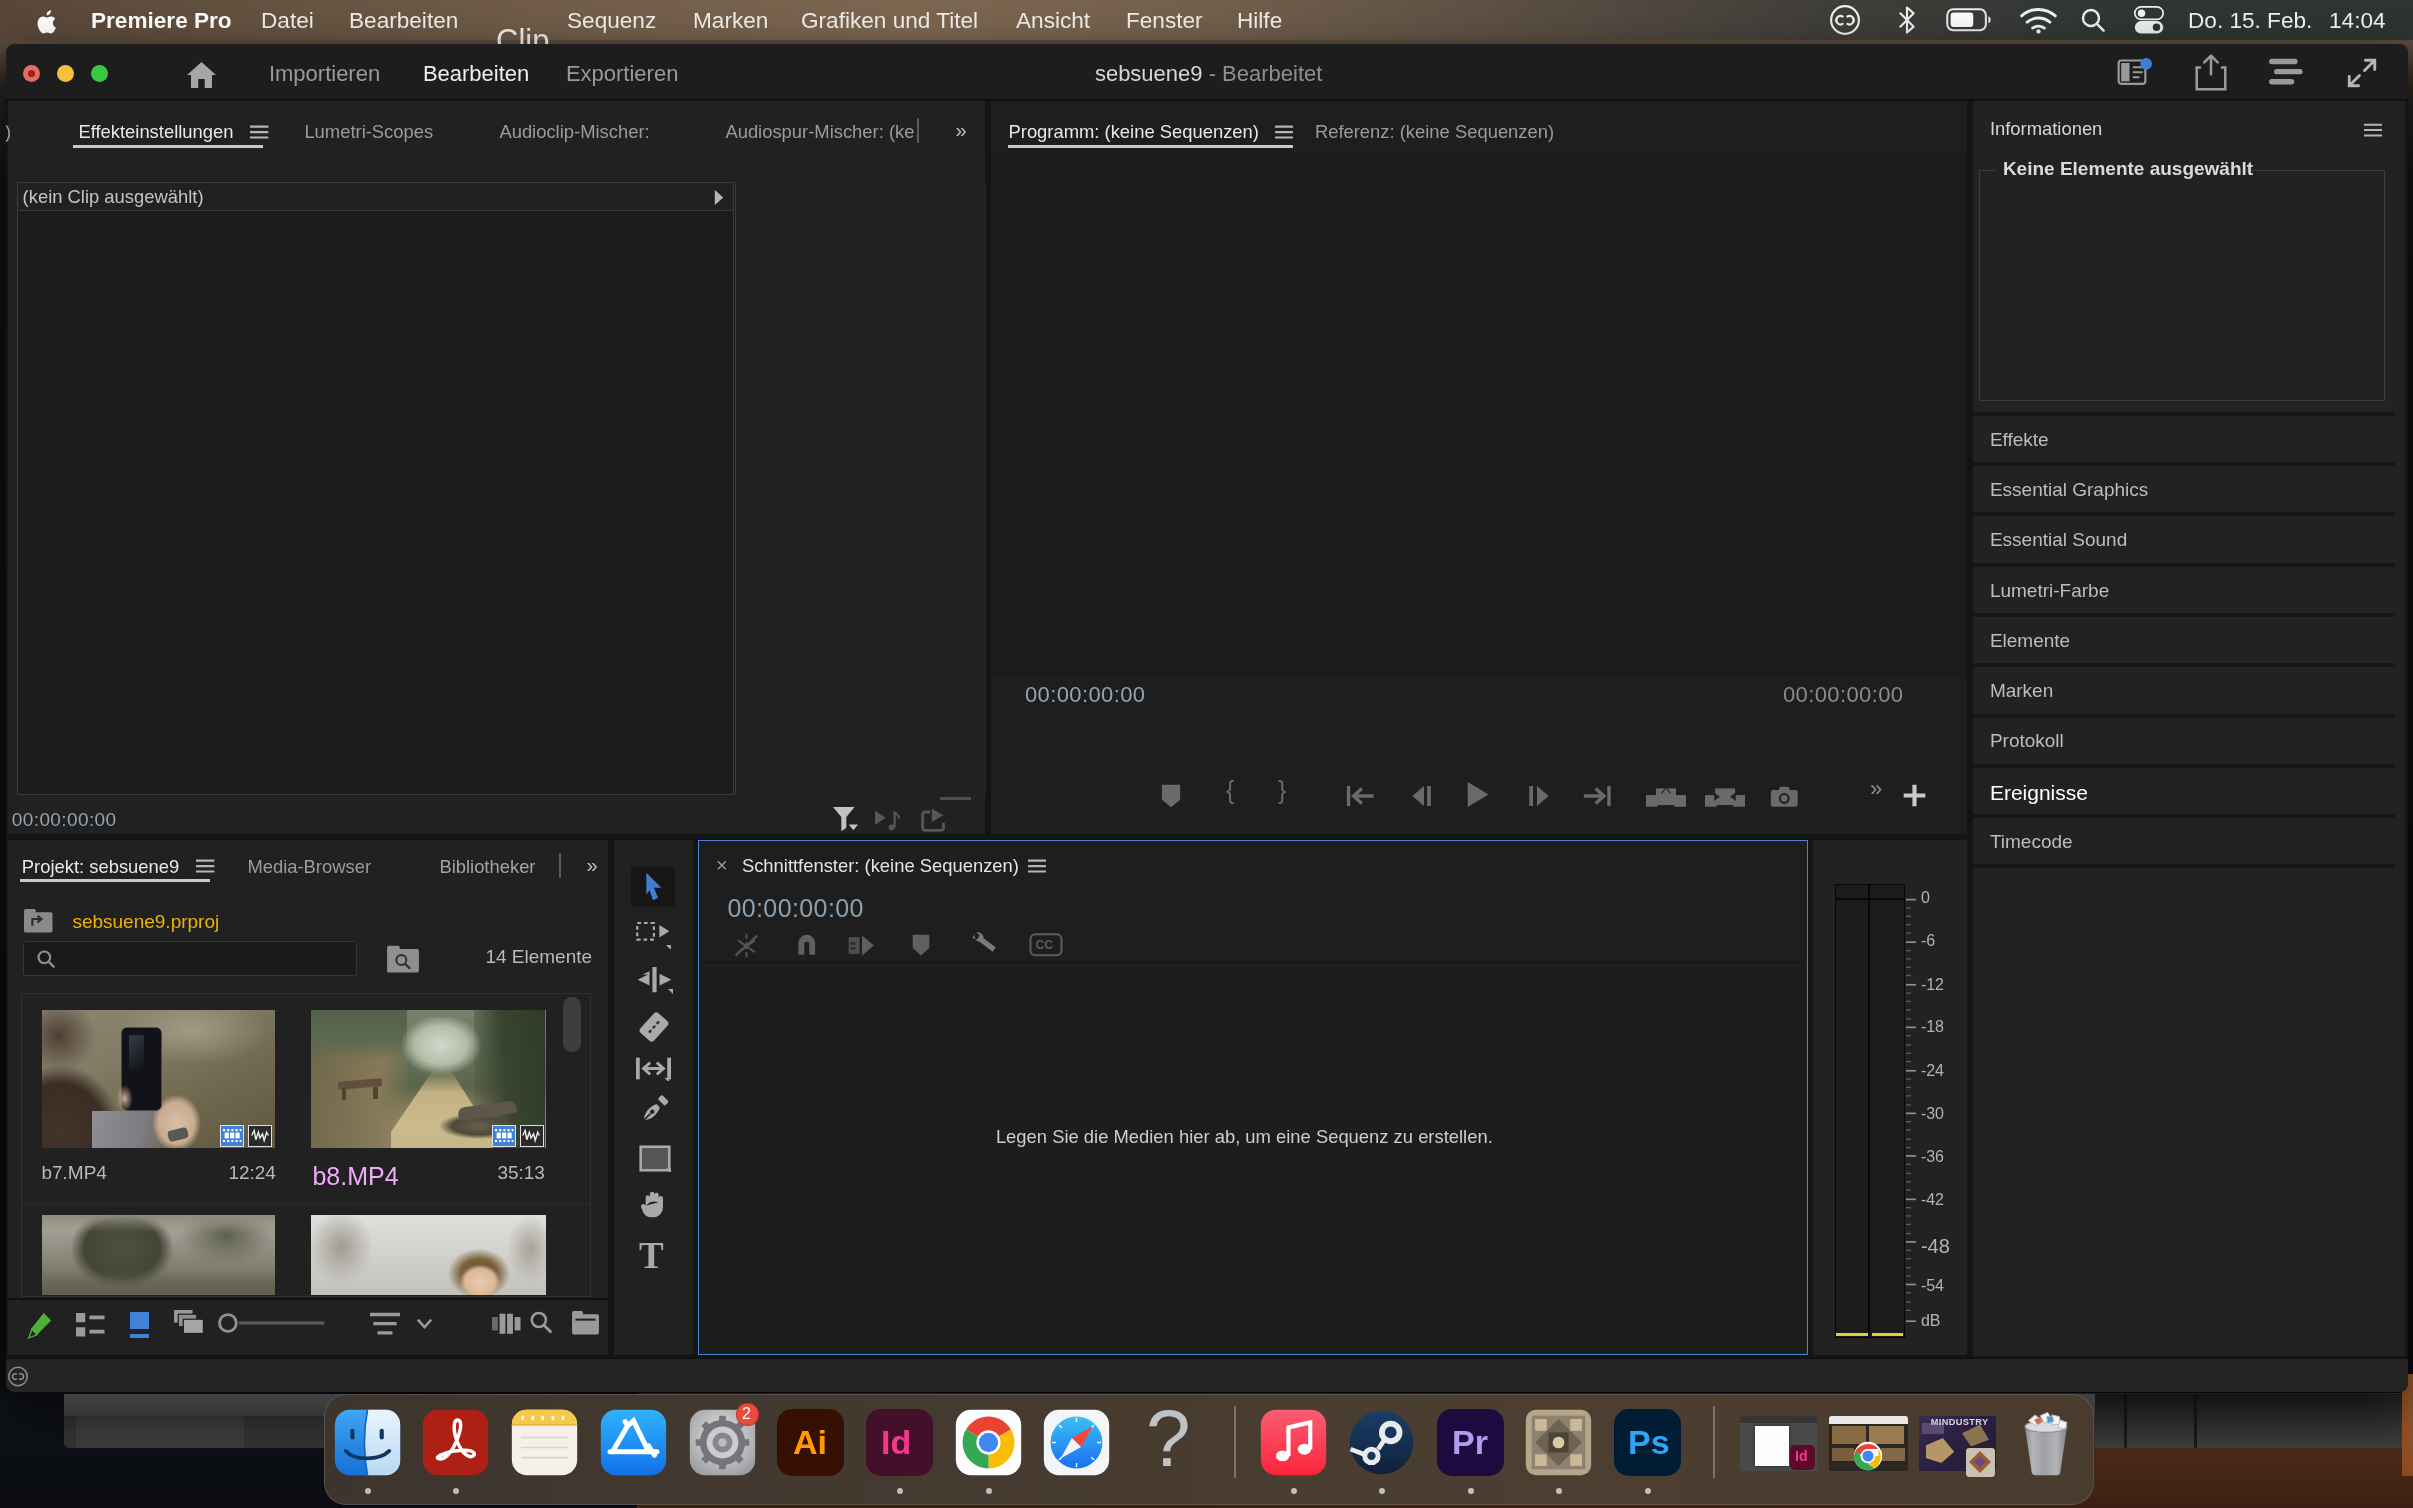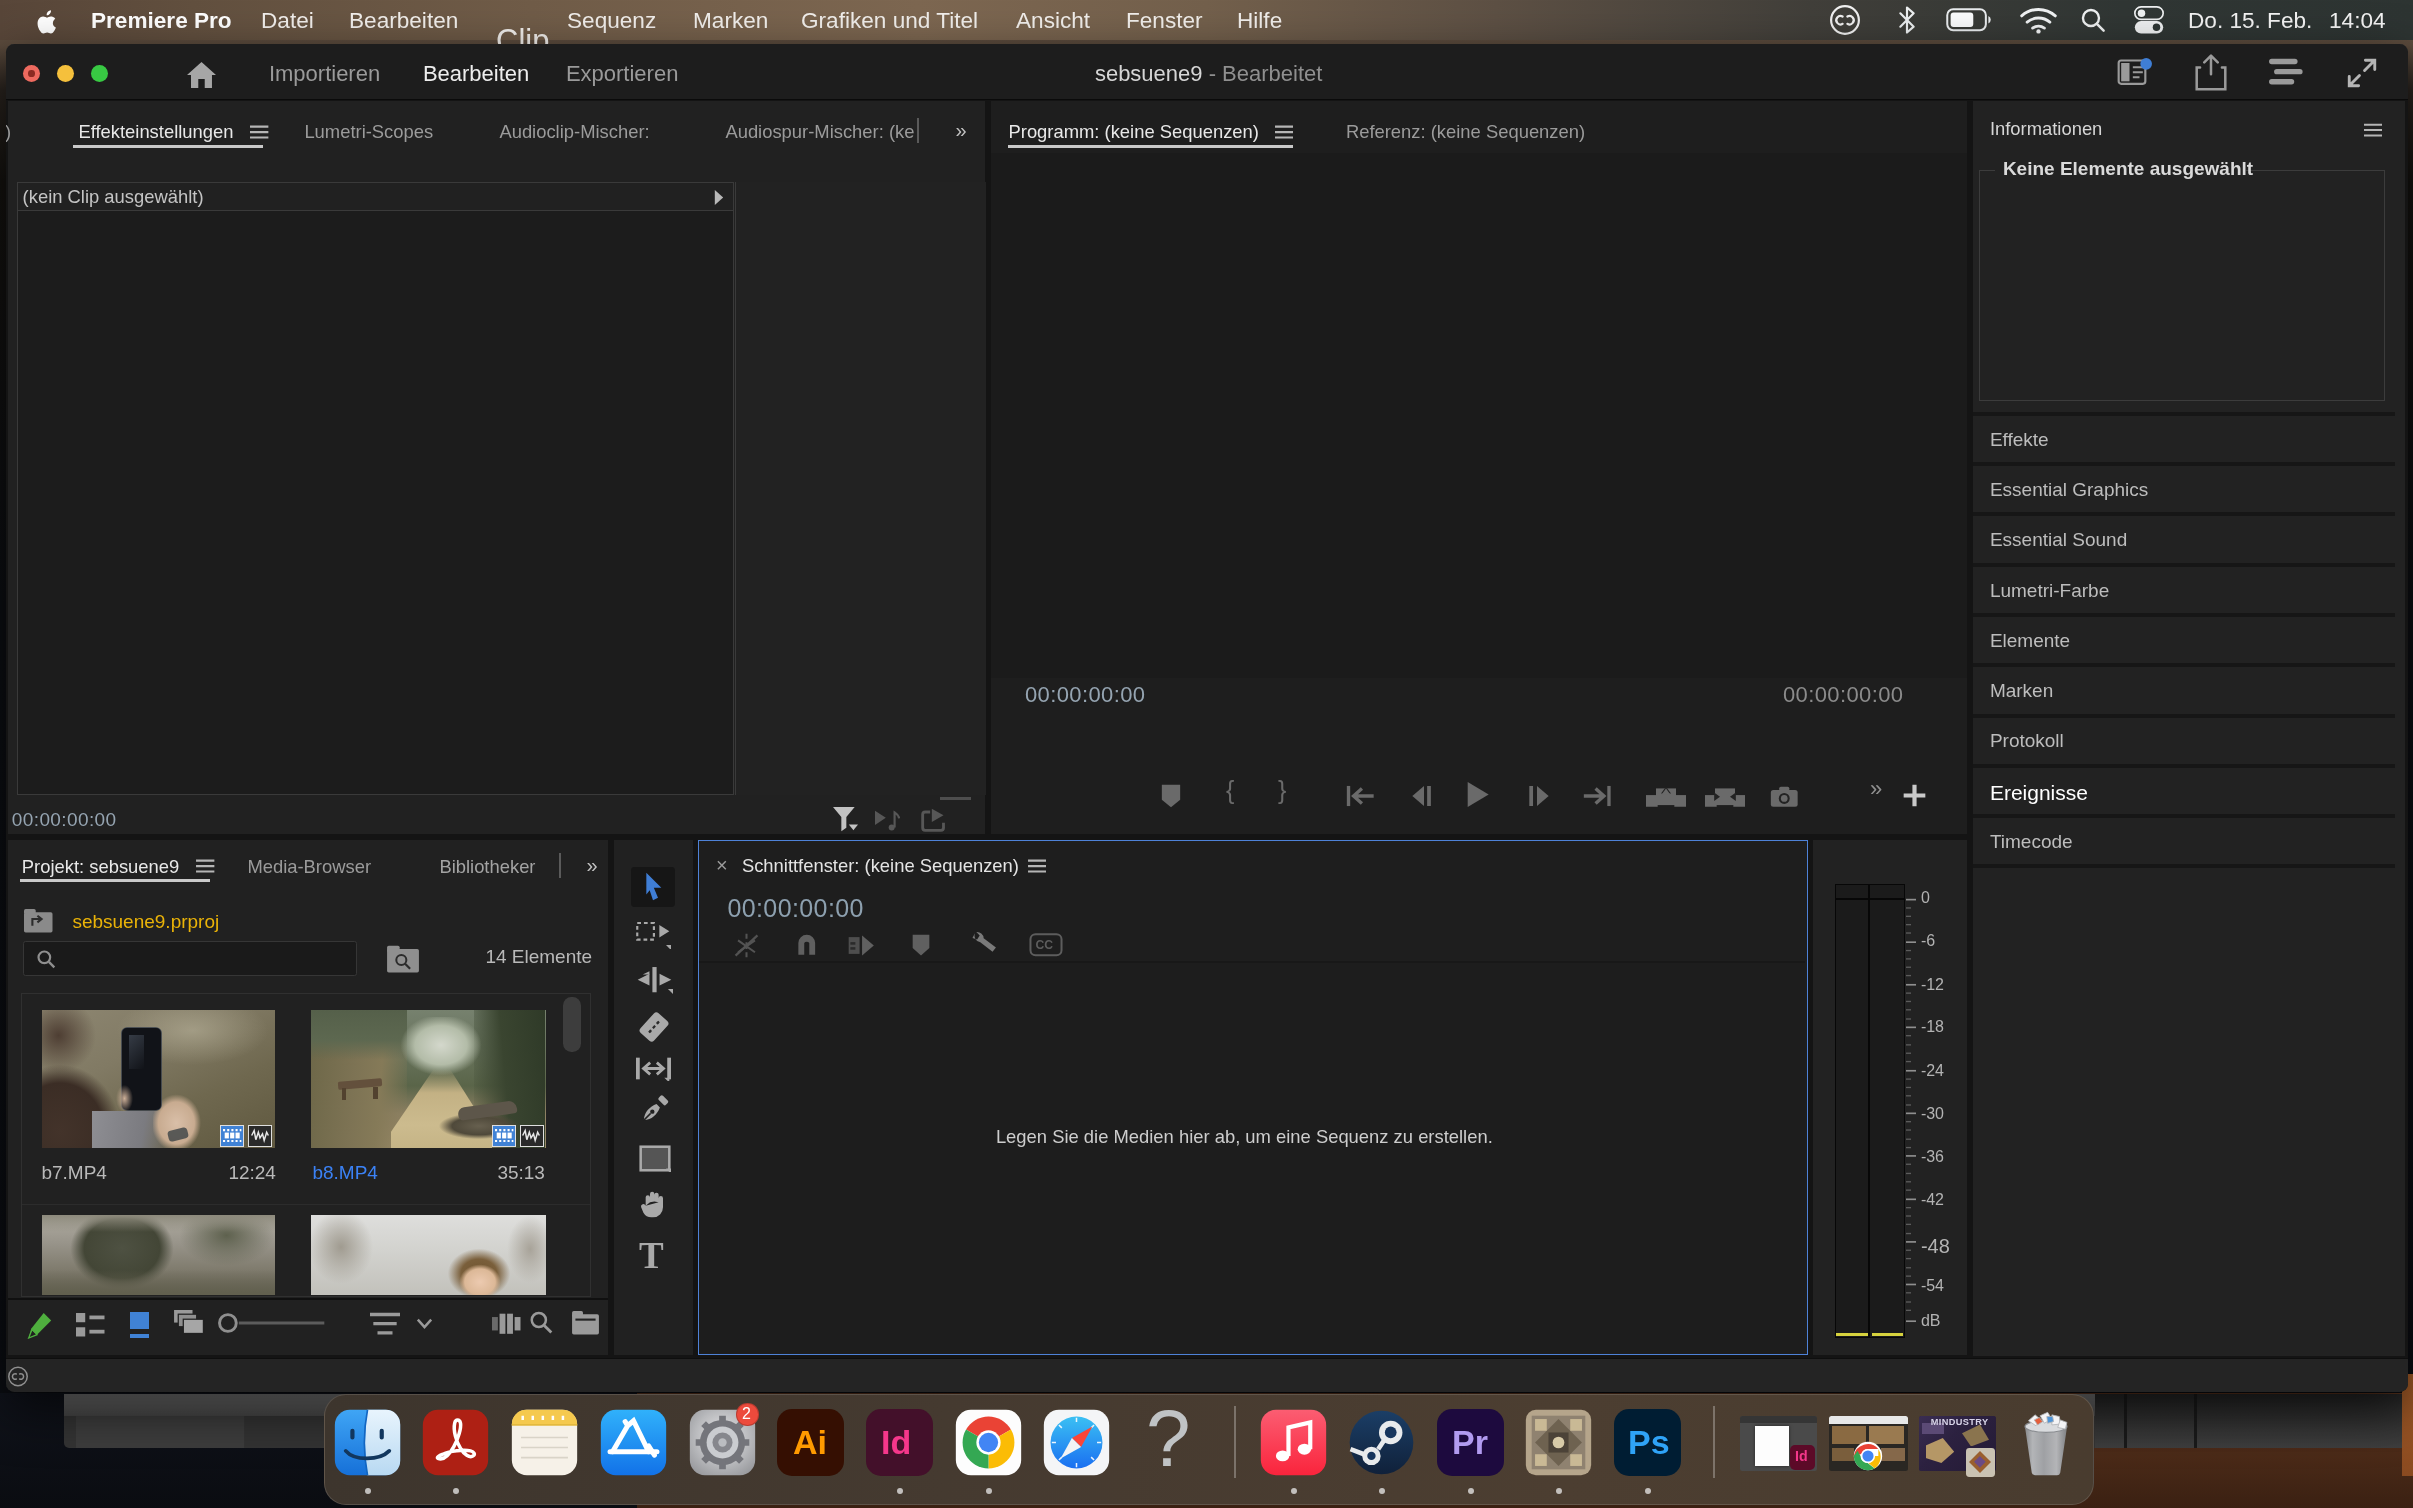--- a/index.html
+++ b/index.html
@@ -144,21 +144,21 @@
           <path d="M13 2 l14 8 -14 8 z" fill="#575757"></path>
         </svg>
   </div>
 
   <div class="abs" style="left:985px;top:57px;width:976px;height:733px;background:#1e1e1e;">
     <div class="txt" style="left:17.6px;top:20px;font-size:18.4px;color:#e8e8e8;">Programm: (keine Sequenzen)</div>
     <svg class="abs" style="left:284px;top:23.5px;" width="18.4" height="15" viewBox="0 0 22 18">
           <path d="M0 2h22M0 8.5h22M0 15h22" stroke="#b5b5b5" stroke-width="2.6"></path>
         </svg>
     <div class="abs" style="left:17px;top:44px;width:285px;height:2.5px;background:#c9c9c9;"></div>
-    <div class="txt" style="left:355px;top:20px;font-size:18.4px;color:#9b9b9b;">Referenz: (keine Sequenzen)</div>
+    <div class="txt" style="left:324px;top:20px;font-size:18.4px;color:#9b9b9b;">Referenz: (keine Sequenzen)</div>
     <div class="abs" style="left:0px;top:52px;width:976px;height:525px;background:#1b1b1b;"></div>
     <div class="txt" style="left:34px;top:581px;font-size:22px;color:#95a4b1;letter-spacing:0.4px;">00:00:00:00</div>
     <div class="txt" style="left:792px;top:581px;font-size:22px;color:#8b8b8b;letter-spacing:0.4px;">00:00:00:00</div>
 
     <svg class="abs" style="left:169px;top:682px;" width="22" height="25" viewBox="0 0 26 30">
           <path d="M2 2 H24 V20 L13 29 L2 20 Z" fill="#6a6a6a"></path>
         </svg>
     <div class="txt" style="left:235px;top:675px;font-size:25px;color:#6a6a6a;">{</div>
     <div class="txt" style="left:287px;top:675px;font-size:25px;color:#6a6a6a;">}</div>
     <svg class="abs" style="left:355px;top:684px;" width="28.5" height="22" viewBox="0 0 34 26">
@@ -321,21 +321,21 @@
       <div class="abs" style="left:0px;top:55px;width:233px;height:25px;background:linear-gradient(180deg,rgba(110,106,92,0) 0%,#62604f 90%);"></div>
     </div>
     <div class="abs" style="left:303px;top:375px;width:235px;height:80px;overflow:hidden;background:linear-gradient(180deg,#dededc 0%,#d2d2ce 45%,#c2c1bb 100%);">
       <div class="abs" style="left:0px;top:-8.4px;width:75px;height:89px;background:radial-gradient(40px 46px at 40% 45%,#a09b90 0%,rgba(160,155,144,0) 80%);"></div>
       <div class="abs" style="left:189px;top:-4.2px;width:50px;height:85px;background:radial-gradient(28.5px 42px at 60% 45%,#a8a399 0%,rgba(160,155,144,0) 80%);"></div>
       <div class="abs" style="left:126px;top:22px;width:84px;height:59px;background:radial-gradient(40px 32px at 50% 62%,#6e532f 0%,#7a5f3b 45%,rgba(122,95,59,0) 78%);"></div>
       <div class="abs" style="left:144px;top:44px;width:50px;height:37px;background:radial-gradient(23.5px 20px at 50% 62%,#eccab0 0%,#dcb897 65%,rgba(210,175,145,0) 88%);"></div>
     </div>
     <div class="txt" style="left:33px;top:322px;font-size:19px;color:#b9b9b9;">b7.MP4</div>
     <div class="txt" style="left:220px;top:322px;font-size:19px;color:#b9b9b9;">12:24</div>
-    <div class="txt" style="left:304px;top:322px;font-size:19px;color:#3b82f6;">b8.MP4</div>
+    <div class="txt" style="left:304px;top:322px;font-size:25px;color:#f0abfc;">b8.MP4</div>
     <div class="txt" style="left:489px;top:322px;font-size:19px;color:#b9b9b9;">35:13</div>
     <div class="abs" style="left:13.4px;top:364px;width:568px;height:0.8px;background:#2c2c2c;"></div>
 
     <div class="abs" style="left:12.6px;top:153px;width:570px;height:304px;border:0.8px solid #303030;"></div>
     <div class="abs" style="left:555px;top:157px;width:17.6px;height:55px;background:#3d3d3d;border-radius:8.4px;"></div>
 
     <div class="abs" style="left:0;top:458px;width:600px;height:1.7px;background:#101010;"></div>
     <svg class="abs" style="left:18.4px;top:472px;" width="25" height="27" viewBox="0 0 30 32">
           <path d="M20 1 L29 10 L12 27 L2 31 L5 20 Z" fill="#4faf3e"></path>
           <path d="M2 31 l4 -10 6 6 z" fill="#1f1f1f"></path>

